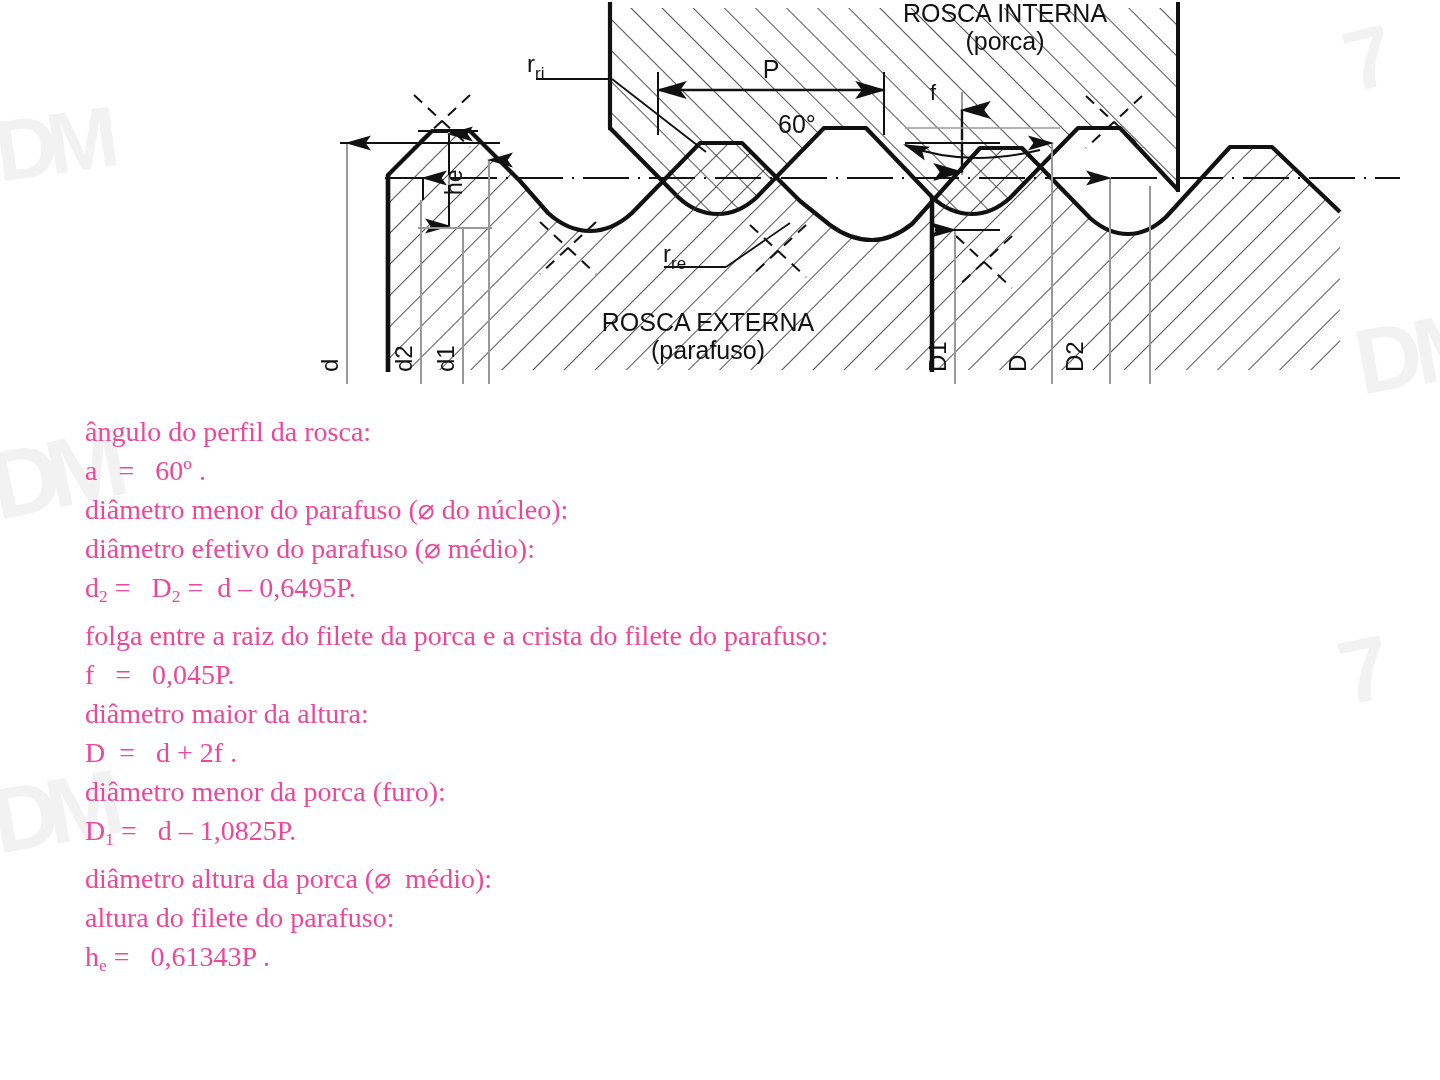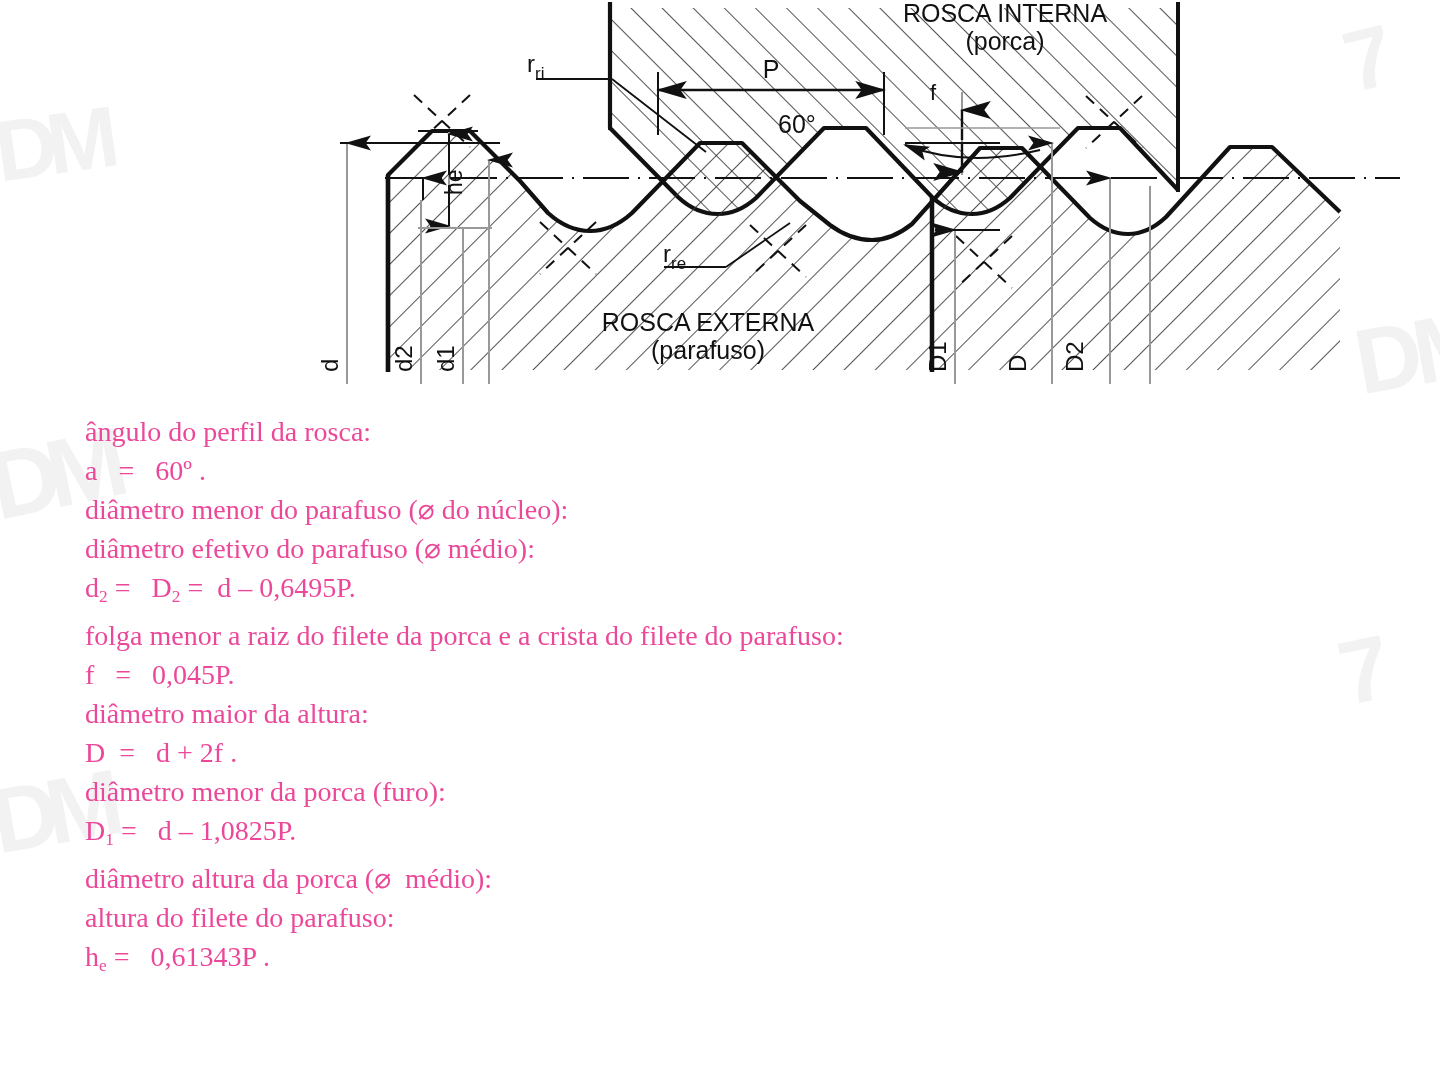--- a/index.html
+++ b/index.html
@@ -239,21 +239,21 @@
       <line x1="1150" y1="186" x2="1150" y2="384" stroke="#999" stroke-width="2"></line>
     </g>
   </svg>
 
   <div id="formula-block">
     <div class="frow">ângulo do perfil da rosca:</div>
     <div class="frow">a   =   60º .</div>
     <div class="frow">diâmetro menor do parafuso (⌀ do núcleo):</div>
     <div class="frow">diâmetro efetivo do parafuso (⌀ médio):</div>
     <div class="frow">d<sub>2</sub> =   D<sub>2</sub> =  d – 0,6495P.</div>
-    <div class="frow">folga menor a raiz do filete da porca e a crista do filete do parafuso:</div>
+    <div class="frow">folga entre a raiz do filete da porca e a crista do filete do parafuso:</div>
     <div class="frow">f   =   0,045P.</div>
     <div class="frow">diâmetro maior da altura:</div>
     <div class="frow">D  =   d + 2f .</div>
     <div class="frow">diâmetro menor da porca (furo):</div>
     <div class="frow">D<sub>1</sub> =   d – 1,0825P.</div>
     <div class="frow">diâmetro altura da porca (⌀  médio):</div>
     <div class="frow">altura do filete do parafuso:</div>
     <div class="frow">h<sub>e</sub> =   0,61343P .</div>
 
   </div>

